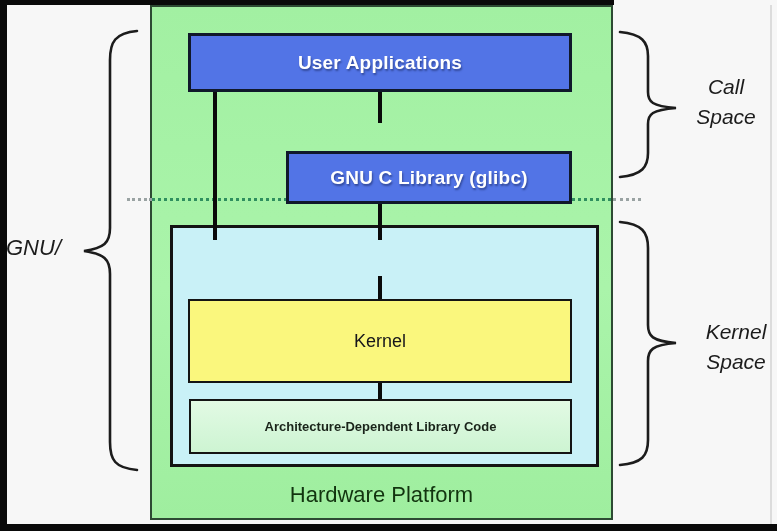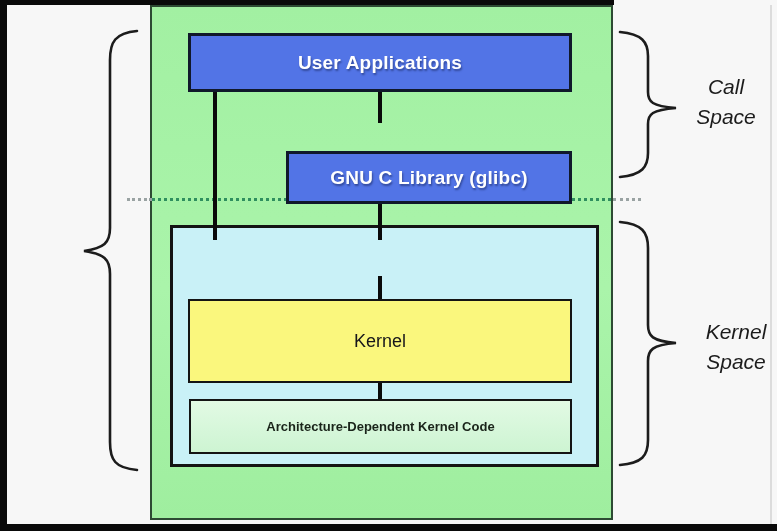--- a/index.html
+++ b/index.html
@@ -133,31 +133,35 @@
   <div class="abs node blue box-user-apps">
     <span>User Applications</span>
   </div>
   <div class="abs node blue box-glibc">
     <span>GNU C Library (glibc)</span>
   </div>
   <div class="abs node yellow box-kernel">
     <span>Kernel</span>
   </div>
   <div class="abs node palegreen box-arch">
-    <span>Architecture-Dependent Kernel Code</span>
+    <span>Architecture-Dependent Library Code</span>
   </div>
 
+  <div class="abs hardware-label">
+    <span>Hardware Platform</span>
+  </div>
 
   <svg class="abs braces" viewBox="0 0 777 531">
     <path d="M 137 31 C 115 33 110 42 110 60 L 110 228 C 110 243 104 248 84 251 C 104 254 110 259 110 274 L 110 442 C 110 460 115 468 137 470"></path>
     <path d="M 620 32 C 642 34 648 42 648 56 L 648 92 C 648 102 652 106 676 108 C 652 110 648 114 648 124 L 648 153 C 648 167 642 175 620 177"></path>
     <path d="M 620 222 C 642 224 648 232 648 248 L 648 325 C 648 336 652 341 676 343 C 652 345 648 350 648 361 L 648 440 C 648 456 642 463 620 465"></path>
   </svg>
 
   <div class="abs annot annot-gnu-linux">
+    <div>GNU/</div>
   </div>
   <div class="abs annot annot-user-space">
     <div>Call</div>
     <div>Space</div>
   </div>
   <div class="abs annot annot-kernel-space">
     <div>Kernel</div>
     <div>Space</div>
   </div>
 

